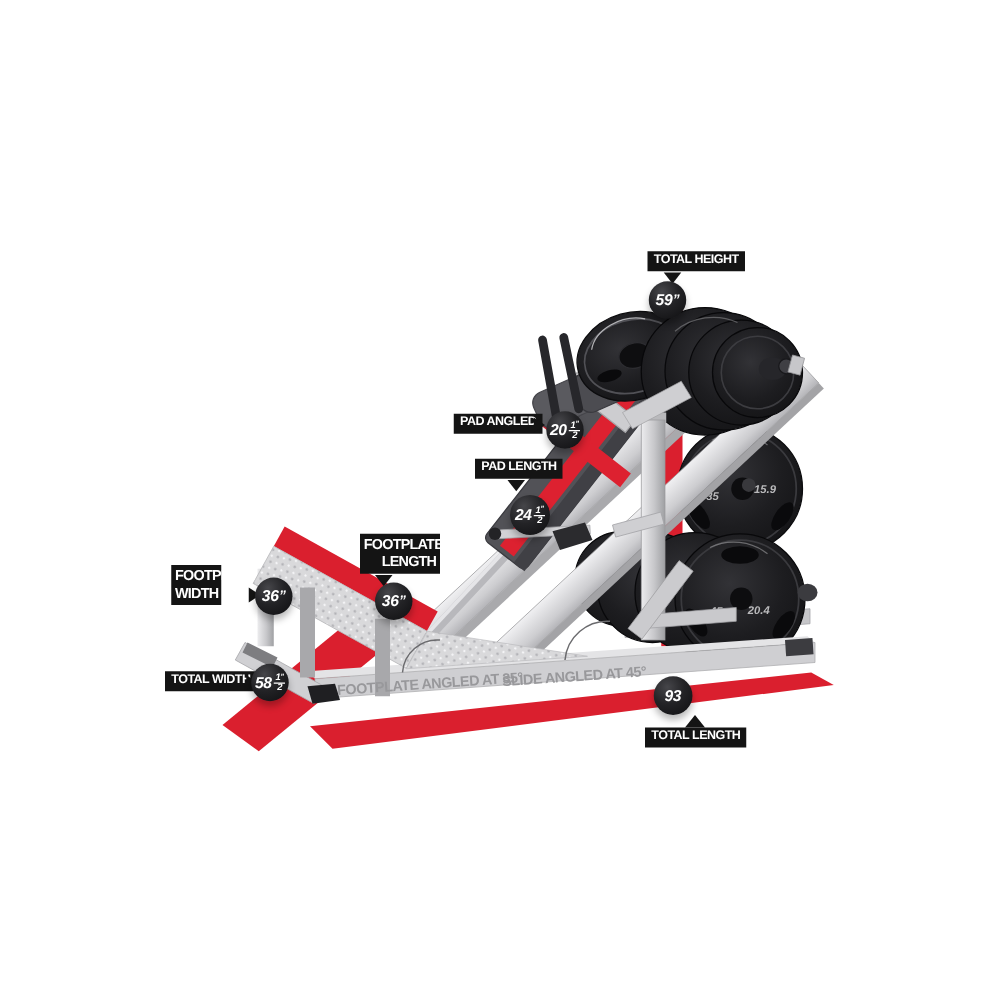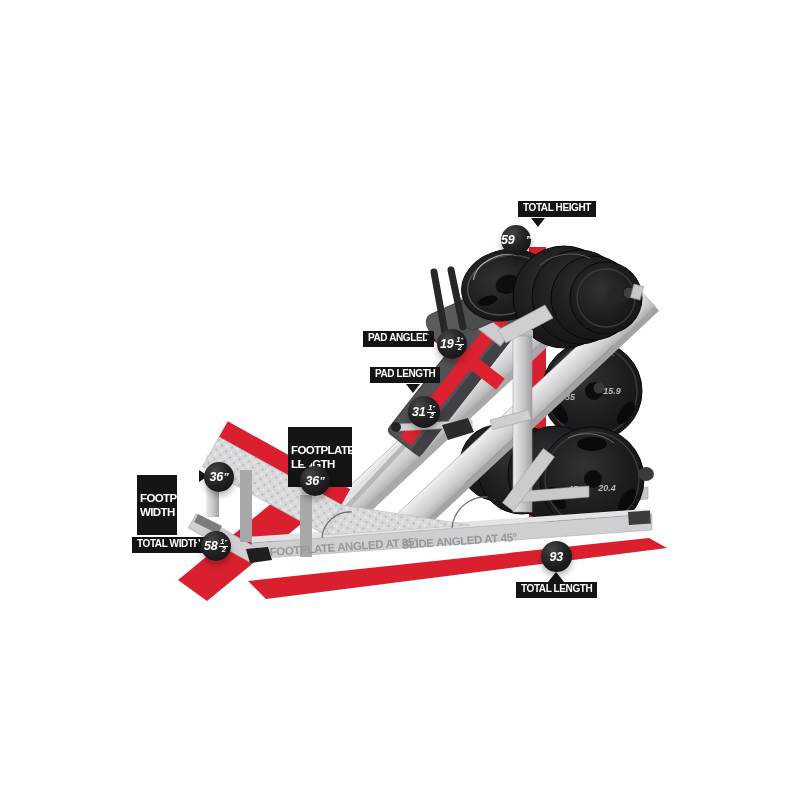--- a/index.html
+++ b/index.html
@@ -3,22 +3,22 @@
 <meta charset="utf-8">
 <style>
   html,body{margin:0;padding:0;background:#fff;}
   *{box-sizing:border-box;}
   .stage{position:relative;width:800px;height:800px;background:#fff;overflow:hidden;
          font-family:"Liberation Sans", sans-serif;}
   .stage svg{position:absolute;left:0;top:0;}
   
   .tag{position:absolute;background:#141414;color:#fff;font-weight:700;font-size:10px;
        line-height:14px;letter-spacing:-0.4px;padding:0 5px 2px;white-space:nowrap;z-index:5;}
-  .tag.two{white-space:normal;text-align:left;font-size:11.5px;line-height:14px;
-           letter-spacing:-0.6px;padding:16px 3px;}
+  .tag.two{white-space:normal;text-align:right;font-size:11.5px;line-height:14px;
+           letter-spacing:-0.6px;padding:2px 3px;}
   .ptr{position:absolute;width:0;height:0;z-index:5;}
   .ptr.down{border-left:7px solid transparent;border-right:7px solid transparent;border-top:9px solid #141414;}
   .ptr.up{border-left:8px solid transparent;border-right:8px solid transparent;border-bottom:10px solid #141414;}
   .ptr.right{border-top:6px solid transparent;border-bottom:6px solid transparent;border-left:9px solid #141414;}
   
   .bubble{position:absolute;width:30px;height:30px;border-radius:50%;z-index:6;
           background:radial-gradient(circle at 35% 28%, #46464a 0%, #232326 45%, #0e0e10 100%);
           color:#fff;font-weight:700;font-style:italic;font-size:12.5px;letter-spacing:-0.3px;
           display:flex;align-items:center;justify-content:center;
           box-shadow:0 4px 6px rgba(0,0,0,0.28);}
@@ -220,78 +220,78 @@
     <g stroke="#6b6b6e" stroke-width="1.2" fill="none">
       <path d="M322 538 A 28 28 0 0 1 352 512"></path>
       <path d="M452 528 A 34 34 0 0 1 488 497"></path>
     </g>
     <text x="270" y="556" transform="rotate(-4 270 556)" font-size="11.5" font-weight="700" letter-spacing="-0.4" fill="#98989b">FOOTPLATE ANGLED AT 35°</text>
     <text x="402" y="549" transform="rotate(-4 402 549)" font-size="11.5" font-weight="700" letter-spacing="-0.4" fill="#98989b">SLIDE ANGLED AT 45°</text>
   </svg>
 
   <div class="tag" style="left:518px;top:201px;">TOTAL HEIGHT</div>
   <div class="ptr down" style="left:531px;top:218px;"></div>
-  <div class="bubble" style="left:501px;top:225px;justify-content:space-between;">
+  <div class="bubble" style="left:519px;top:225px;">
     <span>59</span>
       <span class="unit">”</span>
   </div>
 
   <div class="tag" style="left:363px;top:331px;">PAD ANGLED</div>
   <div class="ptr right" style="left:427px;top:334px;"></div>
   <div class="bubble" style="left:437px;top:329px;">
-    <span>19</span>
+    <span>20</span>
       <span class="frac">
         <span class="top">
           <span>1</span>
           <span class="funit">”</span>
         </span>
         <span>2</span>
       </span>
   </div>
 
-  <div class="tag" style="left:370px;top:367px;">PAD LENGTH</div>
+  <div class="tag" style="left:380px;top:367px;">PAD LENGTH</div>
   <div class="ptr down" style="left:406px;top:384px;"></div>
   <div class="bubble" style="left:408px;top:396px;width:32px;height:32px;">
-    <span>31</span>
+    <span>24</span>
       <span class="frac">
         <span class="top">
           <span>1</span>
           <span class="funit">”</span>
         </span>
         <span>2</span>
       </span>
   </div>
 
   <div class="tag two" style="left:288px;top:427px;width:64px;">FOOTPLATE LENGTH</div>
   <div class="ptr down" style="left:300px;top:460px;"></div>
   <div class="bubble" style="left:300px;top:466px;">
     <span>36</span>
       <span class="unit">”</span>
   </div>
 
-  <div class="tag two" style="left:137px;top:475px;width:40px;">FOOTPLATE WIDTH</div>
+  <div class="tag two" style="left:137px;top:452px;width:40px;">FOOTPLATE WIDTH</div>
   <div class="ptr right" style="left:199px;top:470px;"></div>
   <div class="bubble" style="left:204px;top:462px;">
     <span>36</span>
       <span class="unit">”</span>
   </div>
 
   <div class="tag" style="left:132px;top:537px;">TOTAL WIDTH</div>
   <div class="ptr right" style="left:197px;top:540px;"></div>
   <div class="bubble" style="left:201px;top:531px;justify-content:center;">
     <span>58</span>
       <span class="frac">
         <span class="top">
           <span>1</span>
           <span class="funit">”</span>
         </span>
         <span>2</span>
       </span>
   </div>
 
-  <div class="bubble" style="left:541px;top:541px;width:31px;height:31px;align-items:center;">
+  <div class="bubble" style="left:523px;top:541px;width:31px;height:31px;align-items:center;">
     <span>93</span>
       <span class="unit"></span>
   </div>
   <div class="ptr up" style="left:548px;top:572px;"></div>
   <div class="tag" style="left:516px;top:582px;">TOTAL LENGTH</div>
 
 </div>
 
 </body></html>

